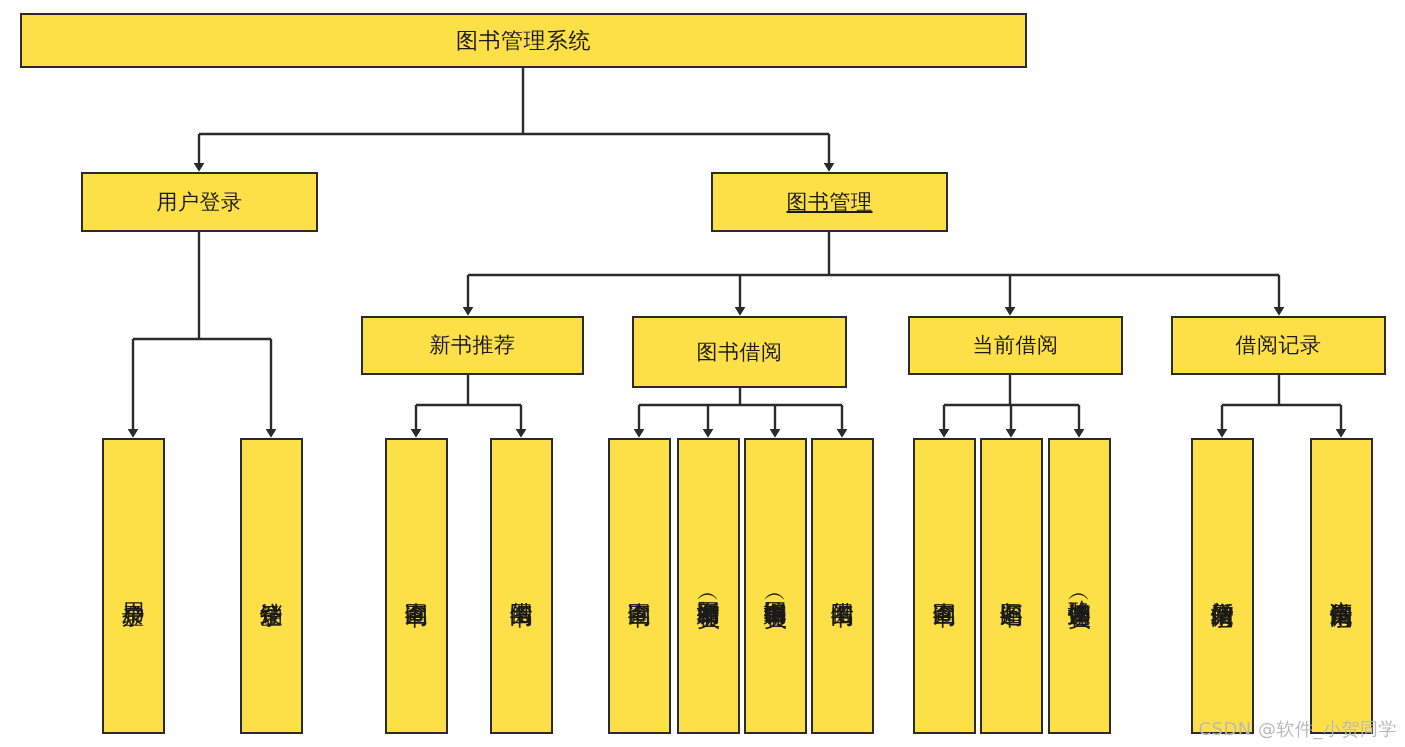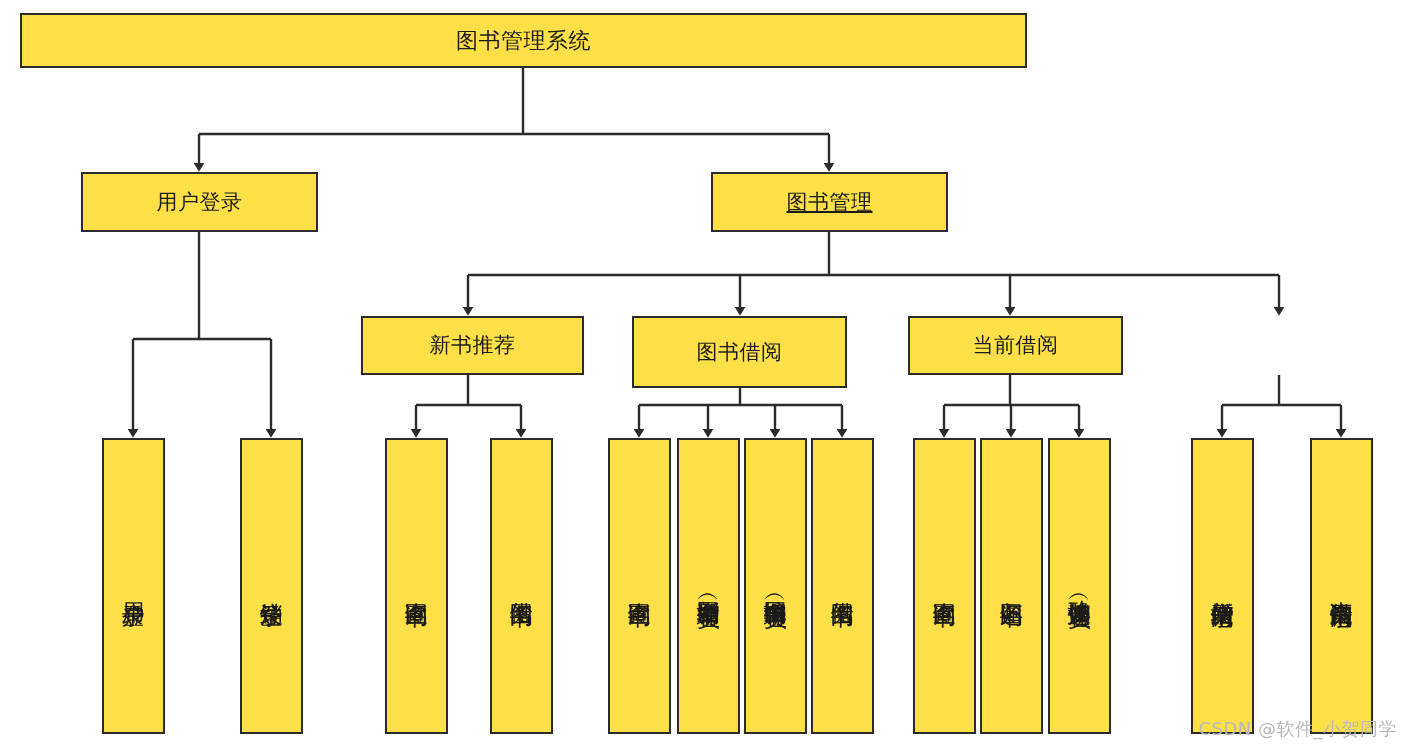--- a/index.html
+++ b/index.html
@@ -141,20 +141,23 @@
 
   <div class="node horiz" style="left:361px; top:316px; width:223px; height:59px;">
     <span class="lbl">新书推荐</span>
   </div>
   <div class="node horiz" style="left:632px; top:316px; width:215px; height:72px;">
     <span class="lbl">图书借阅</span>
   </div>
   <div class="node horiz" style="left:902px; top:316px; width:215px; height:59px;margin-left:6px;">
     <span class="lbl">当前借阅</span>
   </div>
+  <div class="node horiz" style="left:1171px; top:316px; width:215px; height:59px;">
+    <span class="lbl">借阅记录</span>
+  </div>
 
   <div class="node vert" style="left:102px; top:438px; width:63px; height:296px;">
     <span class="lbl">用户登录</span>
   </div>
   <div class="node vert" style="left:240px; top:438px; width:63px; height:296px;">
     <span class="lbl">注销登录</span>
   </div>
 
   <div class="node vert" style="left:385px; top:438px; width:63px; height:296px;">
     <span class="lbl">查询图书</span>

